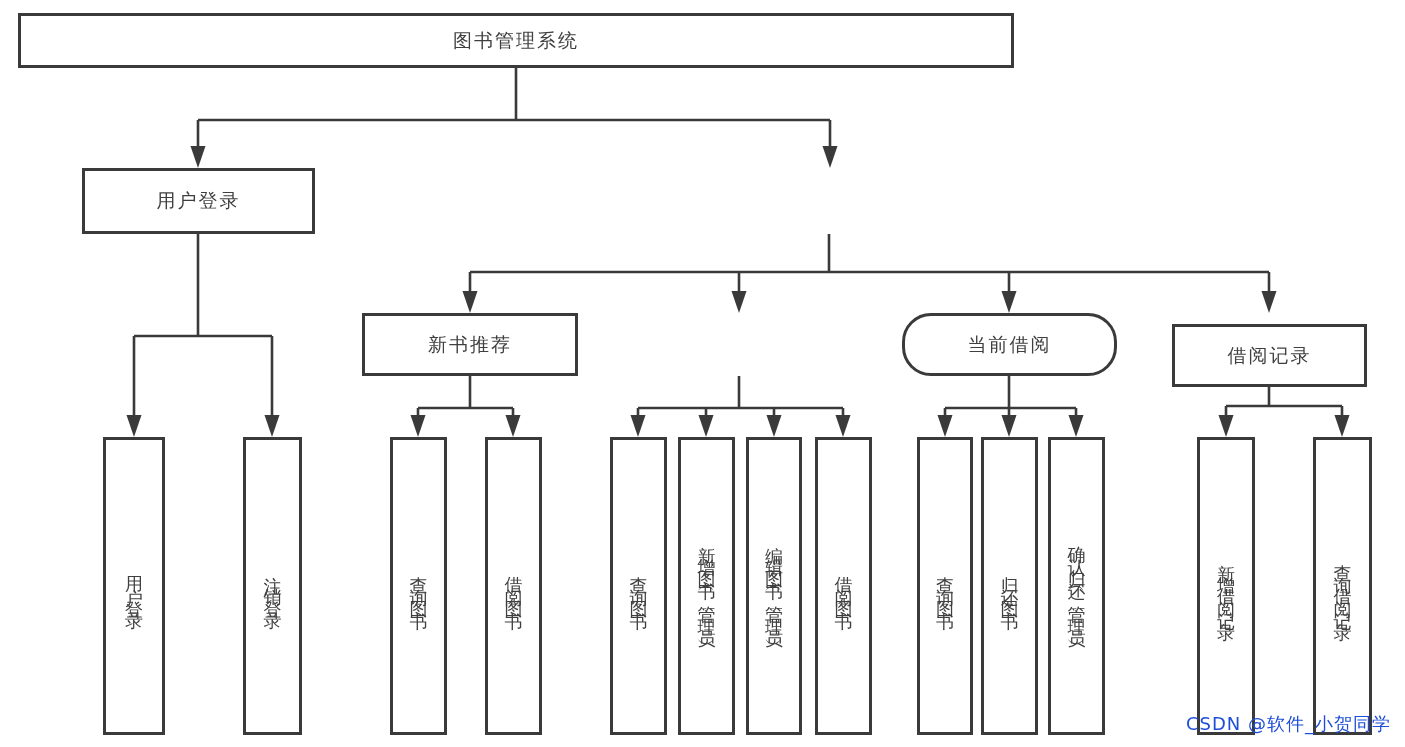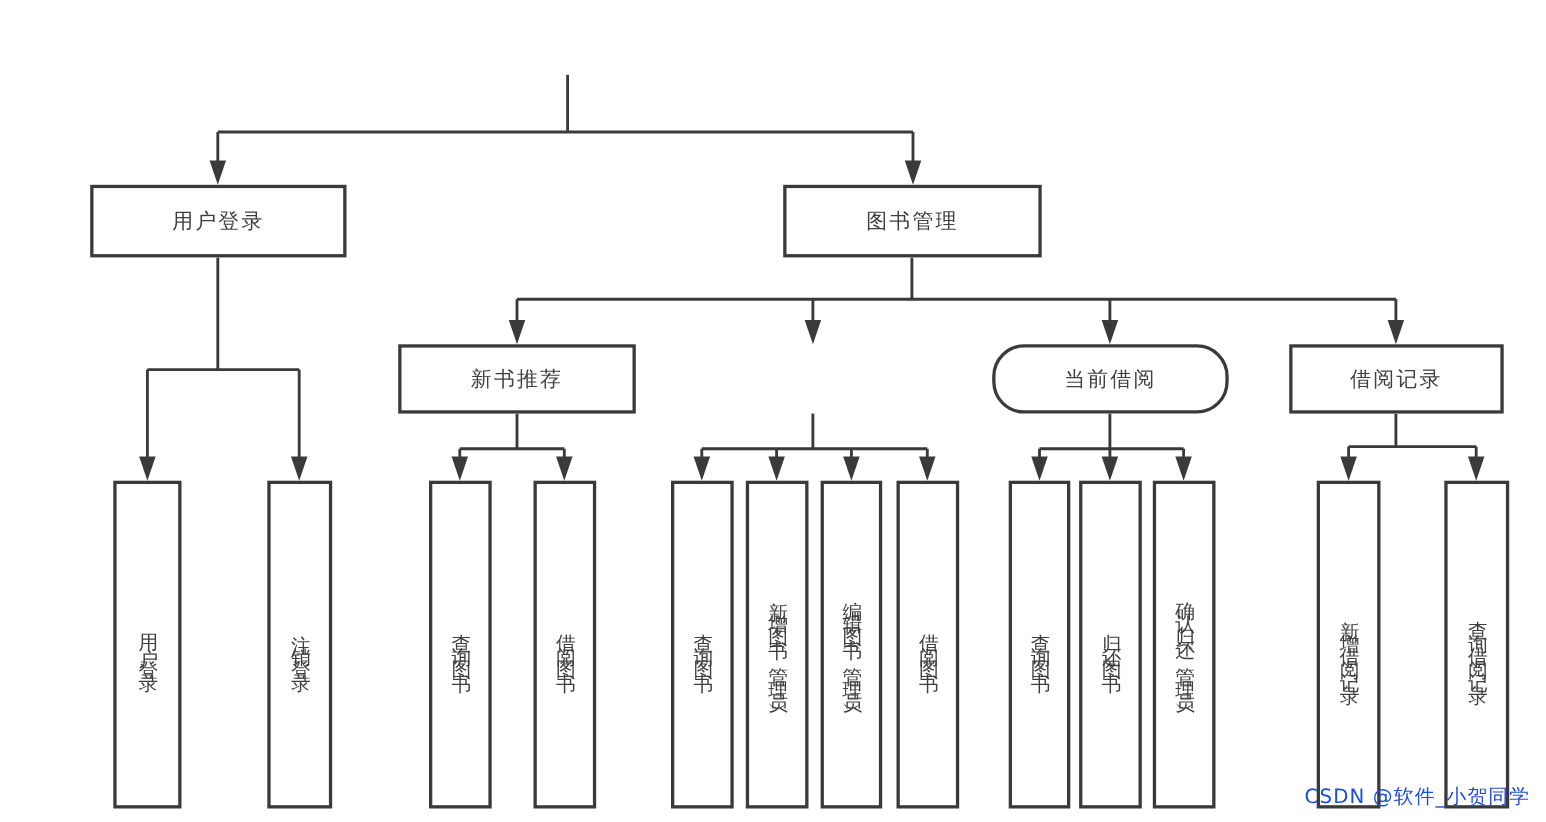--- a/index.html
+++ b/index.html
@@ -134,35 +134,35 @@
     <g>
       <line x1="1269" y1="376" x2="1269" y2="406"></line>
       <line x1="1226" y1="406" x2="1342" y2="406"></line>
       <line x1="1226" y1="406" x2="1226" y2="417"></line>
       <polygon points="1218.5,415 1233.5,415 1226,437"></polygon>
       <line x1="1342" y1="406" x2="1342" y2="417"></line>
       <polygon points="1334.5,415 1349.5,415 1342,437"></polygon>
     </g>
   </svg>
 
+  <div class="node hnode" style="left:18px; top:13px; width:996px; height:55px;">
+    <span>图书管理系统</span>
+  </div>
 
   <div class="node hnode" style="left:82px; top:168px; width:233px; height:66px;">
     <span>用户登录</span>
   </div>
-  <div class="node hnode" style="left:712px; top:168px; width:235px; height:66px;">
-    <span>图书管理</span>
-  </div>
 
   <div class="node hnode" style="left:362px; top:313px; width:216px; height:63px;">
     <span>新书推荐</span>
   </div>
   <div class="node hnode" style="left:902px; top:313px; width:215px; height:63px;border-radius:29px;">
     <span>当前借阅</span>
   </div>
-  <div class="node hnode" style="left:1172px; top:313px; width:195px; height:63px;">
+  <div class="node hnode" style="left:1172px; top:324px; width:195px; height:63px;">
     <span>借阅记录</span>
   </div>
 
   <div class="node vnode" style="left:103px; top:437px; width:62px; height:298px;">
     <span>用户登录</span>
   </div>
   <div class="node vnode" style="left:243px; top:437px; width:59px; height:298px;">
     <span>注销登录</span>
   </div>
 

